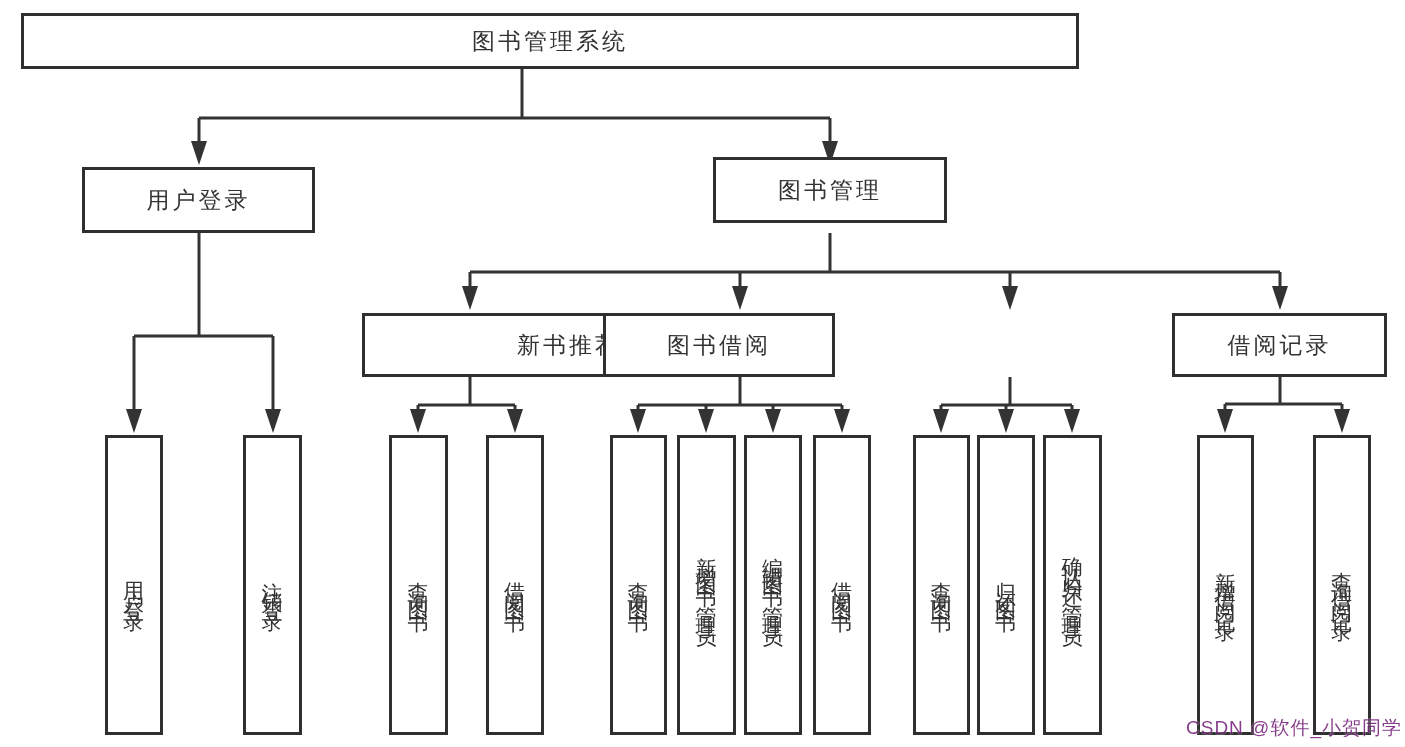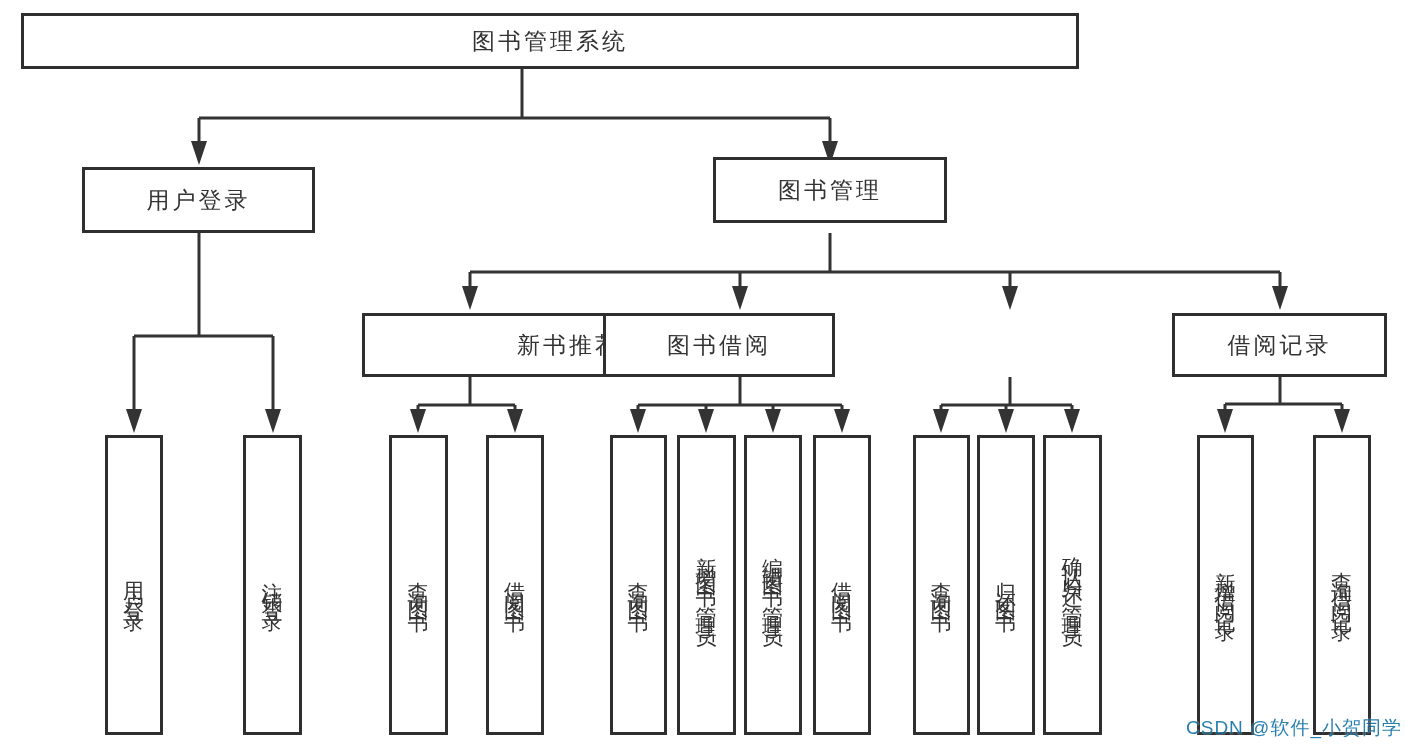--- a/index.html
+++ b/index.html
@@ -15,21 +15,21 @@
     font-size:23px; letter-spacing:3px; white-space:nowrap;
   }
   .box span { display:block; }
   .vbox { font-size:21px; }
   .vbox span {
     writing-mode:vertical-rl; text-orientation:mixed;
     letter-spacing:10px; line-height:1;
   }
   #watermark {
     position:absolute; left:1186px; top:715px;
-    font-size:19px; letter-spacing:1px; color:#0369a1; opacity:0.85;
+    font-size:19px; letter-spacing:1px; color:#701a75; opacity:0.85;
     text-shadow:0 0 2px #ffffff;
   }
 </style>
 </head>
 <body>
 
 <div id="stage">
 
   <svg id="connectors" viewBox="0 0 1405 747" xmlns="http://www.w3.org/2000/svg">
     <g stroke="#333333" stroke-width="3" fill="none">

